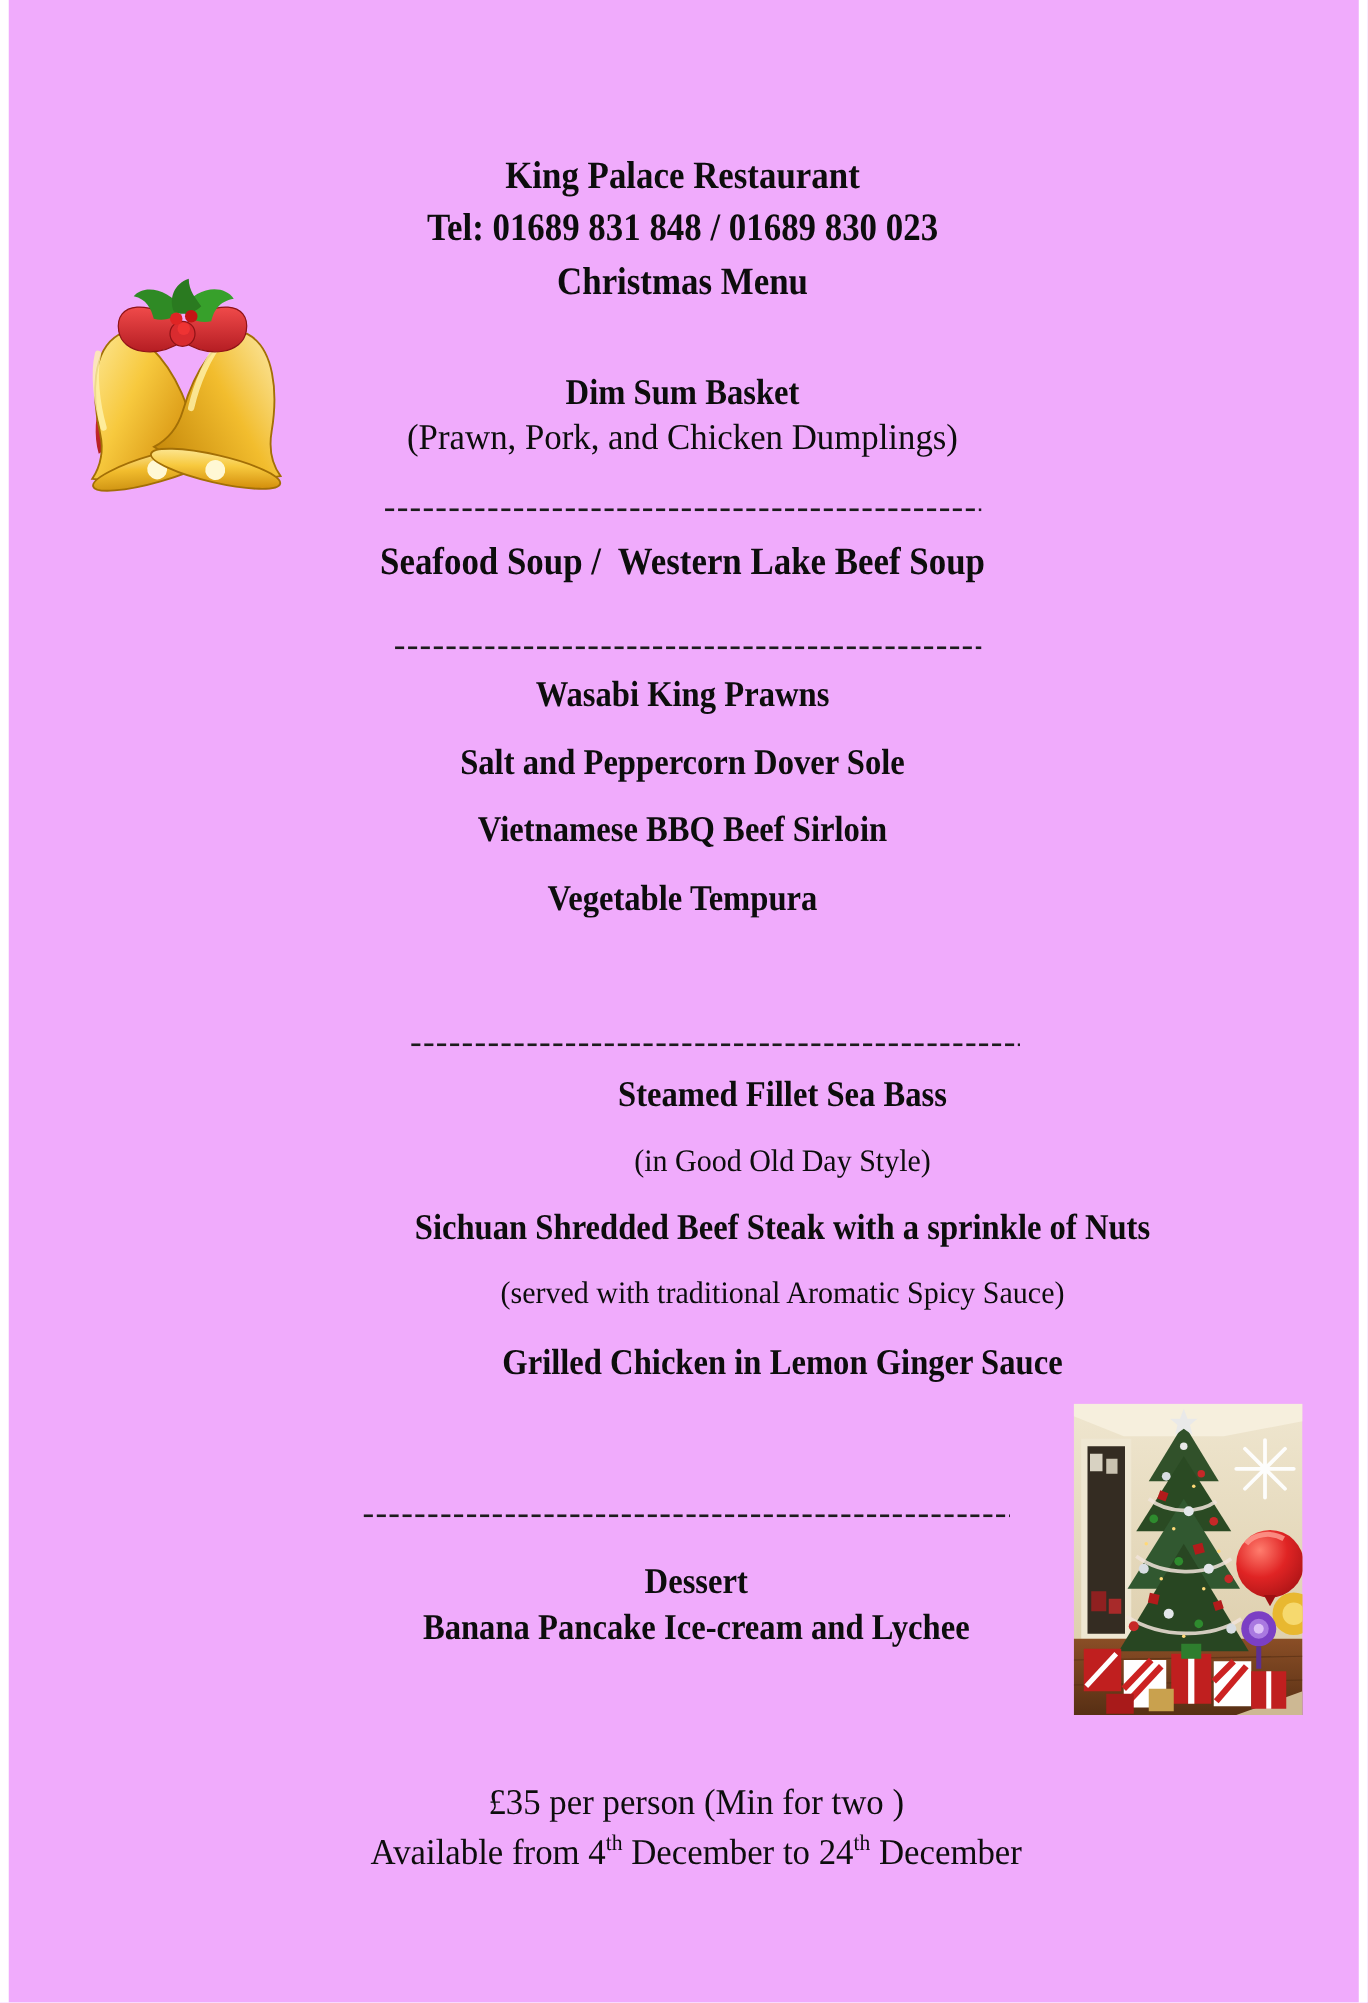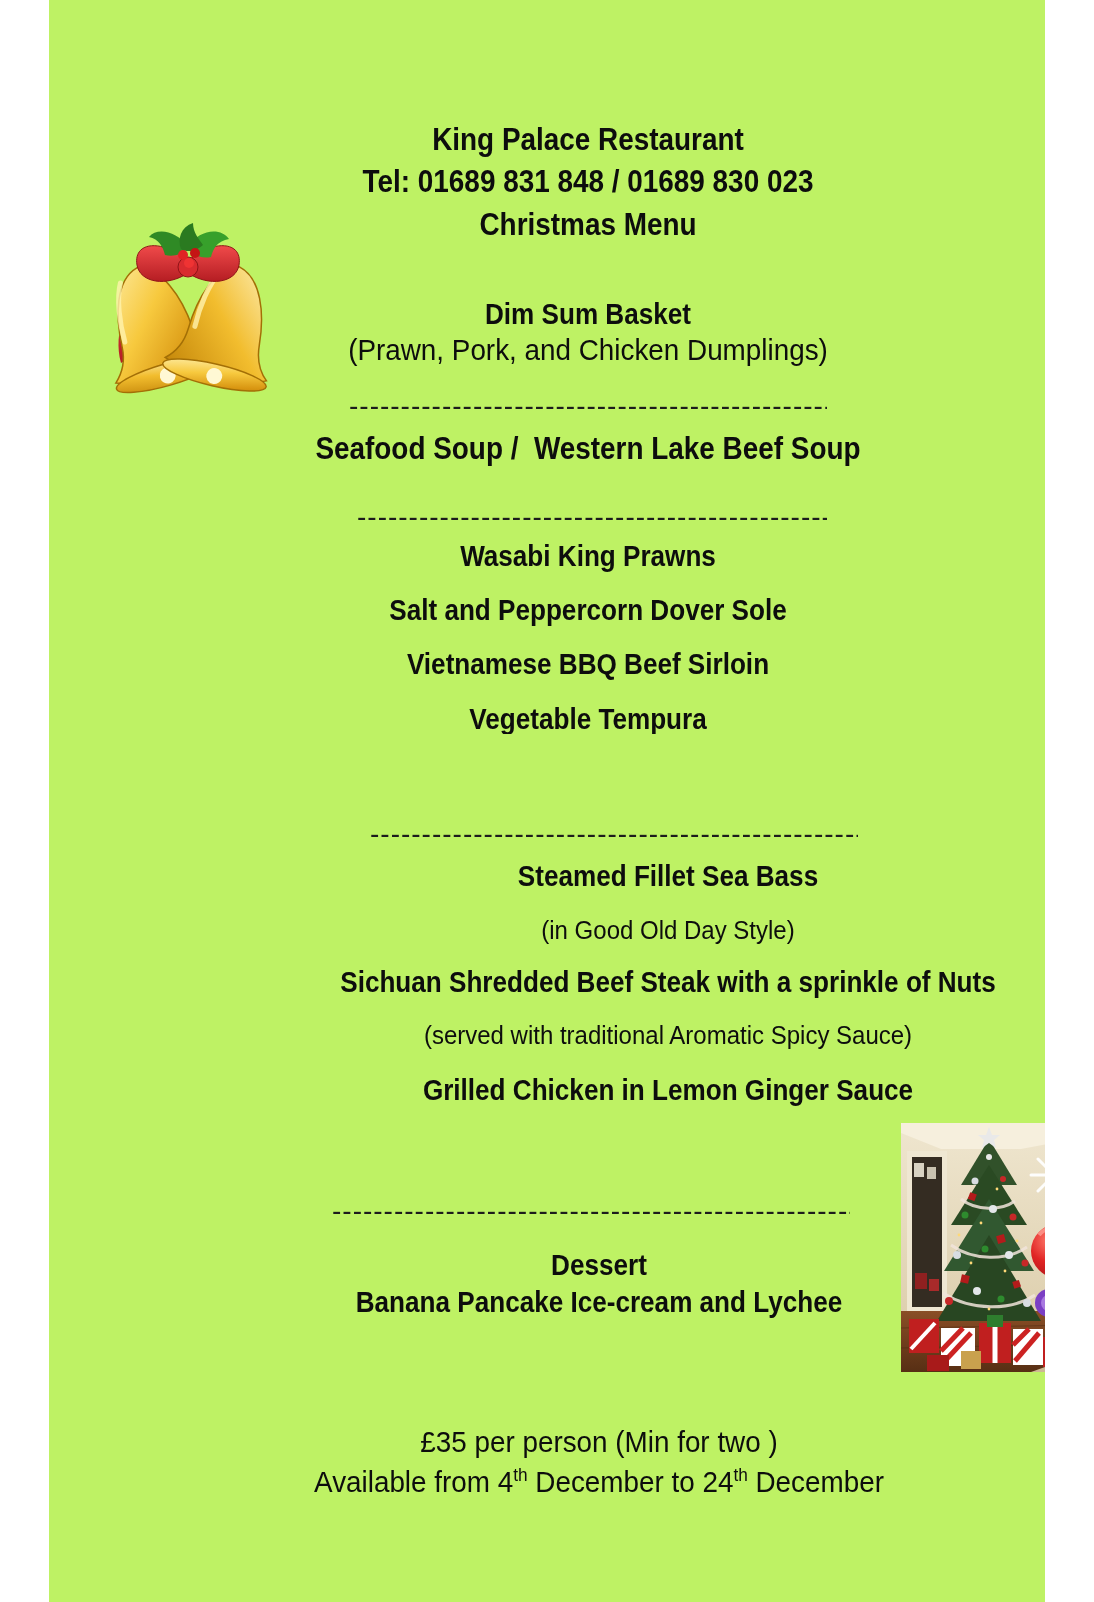--- a/index.html
+++ b/index.html
@@ -1,22 +1,22 @@
 <!DOCTYPE html>
 <html><head>
 <meta charset="utf-8">
 <style>
   html,body { margin:0; padding:0; background:#ffffff; }
   #page {
     position:relative;
-    width:996px; height:1602px;
+    width:1080px; height:1602px;
     margin:0 auto;
-    background:#bef264;
+    background:#f0abfc;
     overflow:hidden;
-    font-family:Liberation Sans, sans-serif;
+    font-family:Liberation Serif, serif;
     color:#0d0d0d;
   }
   .t { position:absolute; text-align:center; color:#0d0d0d; line-height:1.15; }
   .bold { font-weight:700; }
   .fs31 { font-size:31px; }
   .fs29 { font-size:29px; }
   .fs25 { font-size:25px; }
   .sqz  { transform:scaleX(0.90); }
   .sqz2 { transform:scaleX(0.96); }
   .ctrA { left:0;   width:1078px; }   

